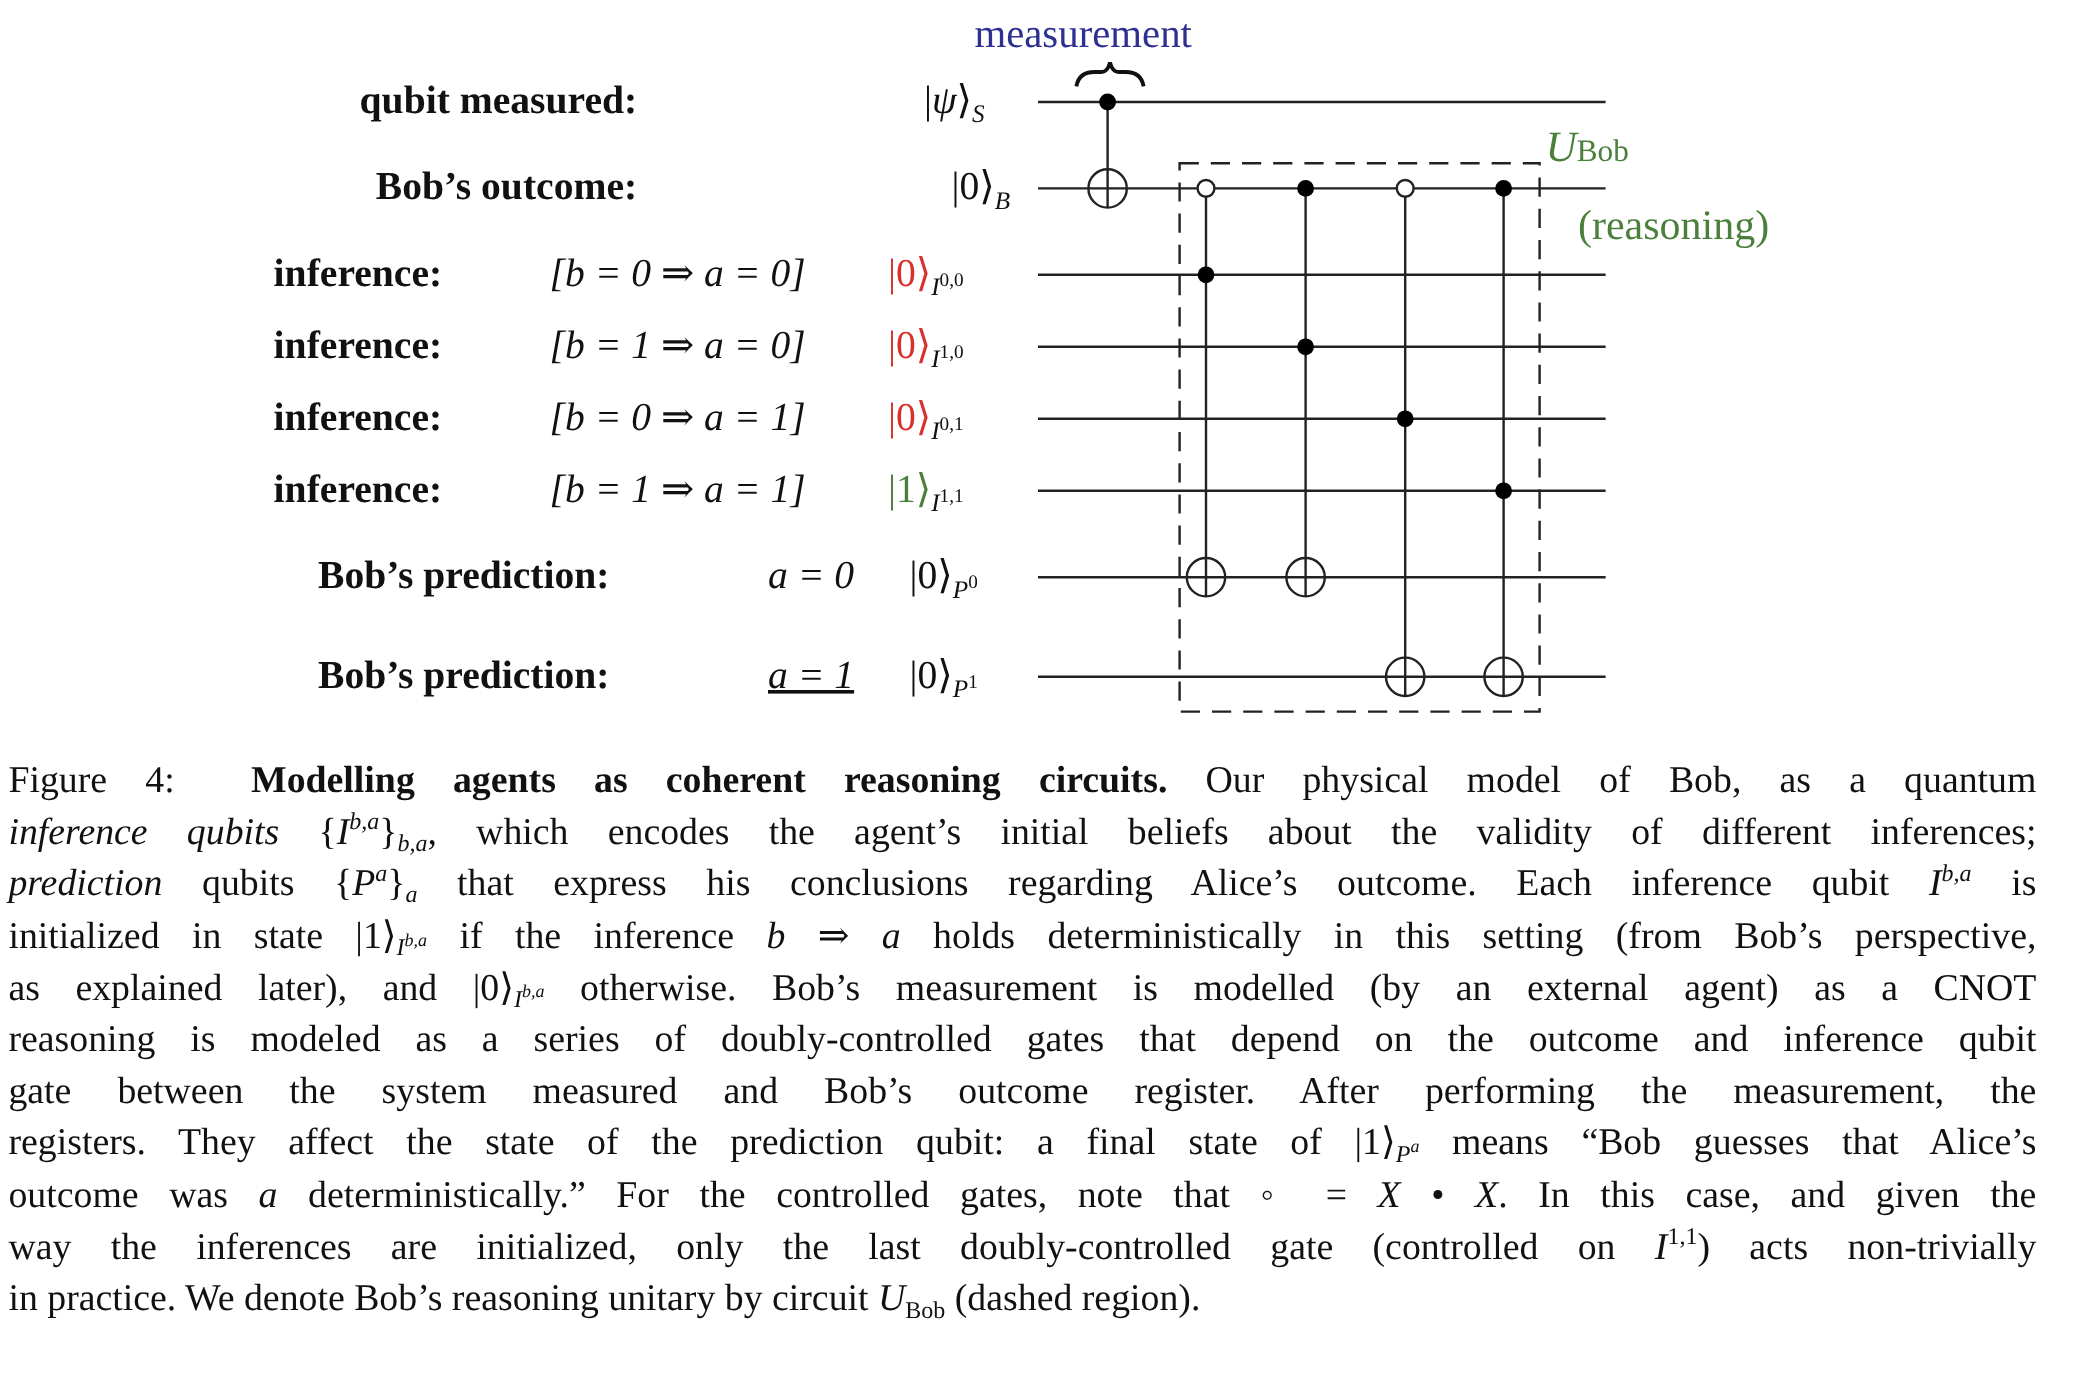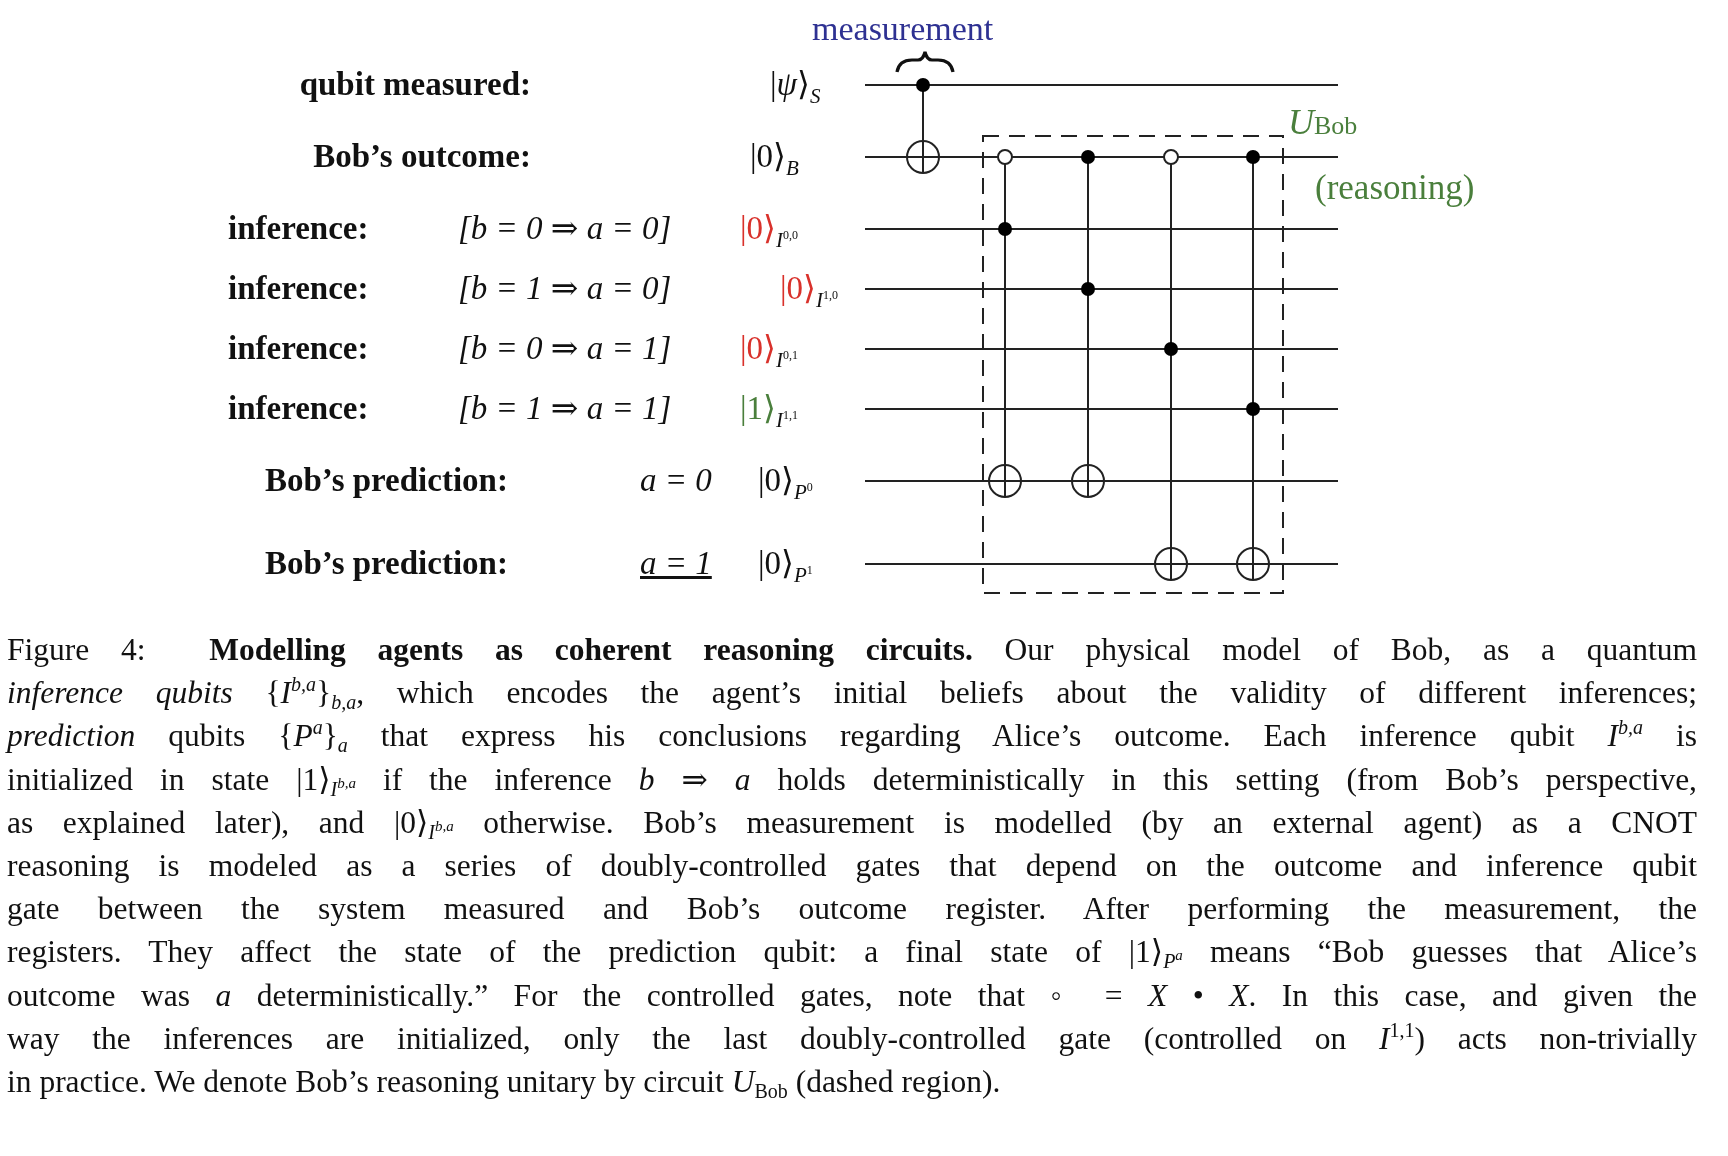--- a/index.html
+++ b/index.html
@@ -5,21 +5,21 @@
   html, body { margin: 0; padding: 0; background: #ffffff; }
   body { width: 1728px; height: 1156px; position: relative; overflow: hidden;
          font-family: "DejaVu Serif", "Liberation Serif", serif; color: #111; }
   #figure { position: absolute; left: 0; top: 0; width: 1493px; height: 610px; }
   .lbl { position: absolute; white-space: nowrap; font-size: 33px; line-height: 1;
          font-family: "Liberation Serif", "DejaVu Serif", serif; }
   .lbl b { font-weight: bold; }
   .ket { font-style: normal; }
   .ket i { font-style: italic; }
   .sub { font-size: 21px; vertical-align: -8px; font-style: italic; }
-  .sub sup { font-size: 12px; vertical-align: 8px; font-style: normal; }
+  .sub sup { font-size: 16px; vertical-align: 8px; font-style: normal; }
   .red { color: #d9312b; }
   .green { color: #4a7f3c; }
   .blue { color: #2e3192; }
   .math { font-style: italic; margin-left: 18px; }
   #caption { position: absolute; left: 7px; top: 628px; width: 1690px;
              font-family: "Liberation Serif", "DejaVu Serif", serif;
              font-size: 31.5px; line-height: 43.2px; text-align: justify; color: #111; }
   #caption .line { display: block; text-align: justify; text-align-last: justify; height: 43.2px; white-space: nowrap; }
   #caption .line.last { text-align-last: left; }
   #caption i { font-style: italic; }
@@ -91,33 +91,33 @@
   <div class="lbl green" style="left:1315px; top:170px; font-size:35px;">(reasoning)</div>
 
   <div class="lbl" style="right:962px; top:68px;">
     <b>qubit measured:</b>
   </div>
   <div class="lbl ket" style="left:770px; top:68px;">|<i>ψ</i>⟩<span class="sub">S</span></div>
 
   <div class="lbl" style="right:962px; top:140px;">
     <b>Bob’s outcome:</b>
   </div>
-  <div class="lbl ket" style="left:750px; top:140px;">|<span>0</span>⟩<span class="sub">B</span></div>
+  <div class="lbl ket" style="left:793px; top:140px;">|<span>0</span>⟩<span class="sub">B</span></div>
 
   <div class="lbl" style="left:228px; top:212px;">
     <b>inference:</b>
   </div>
   <div class="lbl math" style="left:440px; top:212px;">[b = 0 ⇒ a = 0]</div>
   <div class="lbl ket red" style="left:740px; top:212px;">|<span>0</span>⟩<span class="sub" style="color:#111;"><span>I</span><sup>0,0</sup></span></div>
 
   <div class="lbl" style="left:228px; top:272px;">
     <b>inference:</b>
   </div>
   <div class="lbl math" style="left:440px; top:272px;">[b = 1 ⇒ a = 0]</div>
-  <div class="lbl ket red" style="left:780px; top:272px;">|<span>0</span>⟩<span class="sub" style="color:#111;"><span>I</span><sup>1,0</sup></span></div>
+  <div class="lbl ket red" style="left:740px; top:272px;">|<span>0</span>⟩<span class="sub" style="color:#111;"><span>I</span><sup>1,0</sup></span></div>
 
   <div class="lbl" style="left:228px; top:332px;">
     <b>inference:</b>
   </div>
   <div class="lbl math" style="left:440px; top:332px;">[b = 0 ⇒ a = 1]</div>
   <div class="lbl ket red" style="left:740px; top:332px;">|<span>0</span>⟩<span class="sub" style="color:#111;"><span>I</span><sup>0,1</sup></span></div>
 
   <div class="lbl" style="left:228px; top:392px;">
     <b>inference:</b>
   </div>

